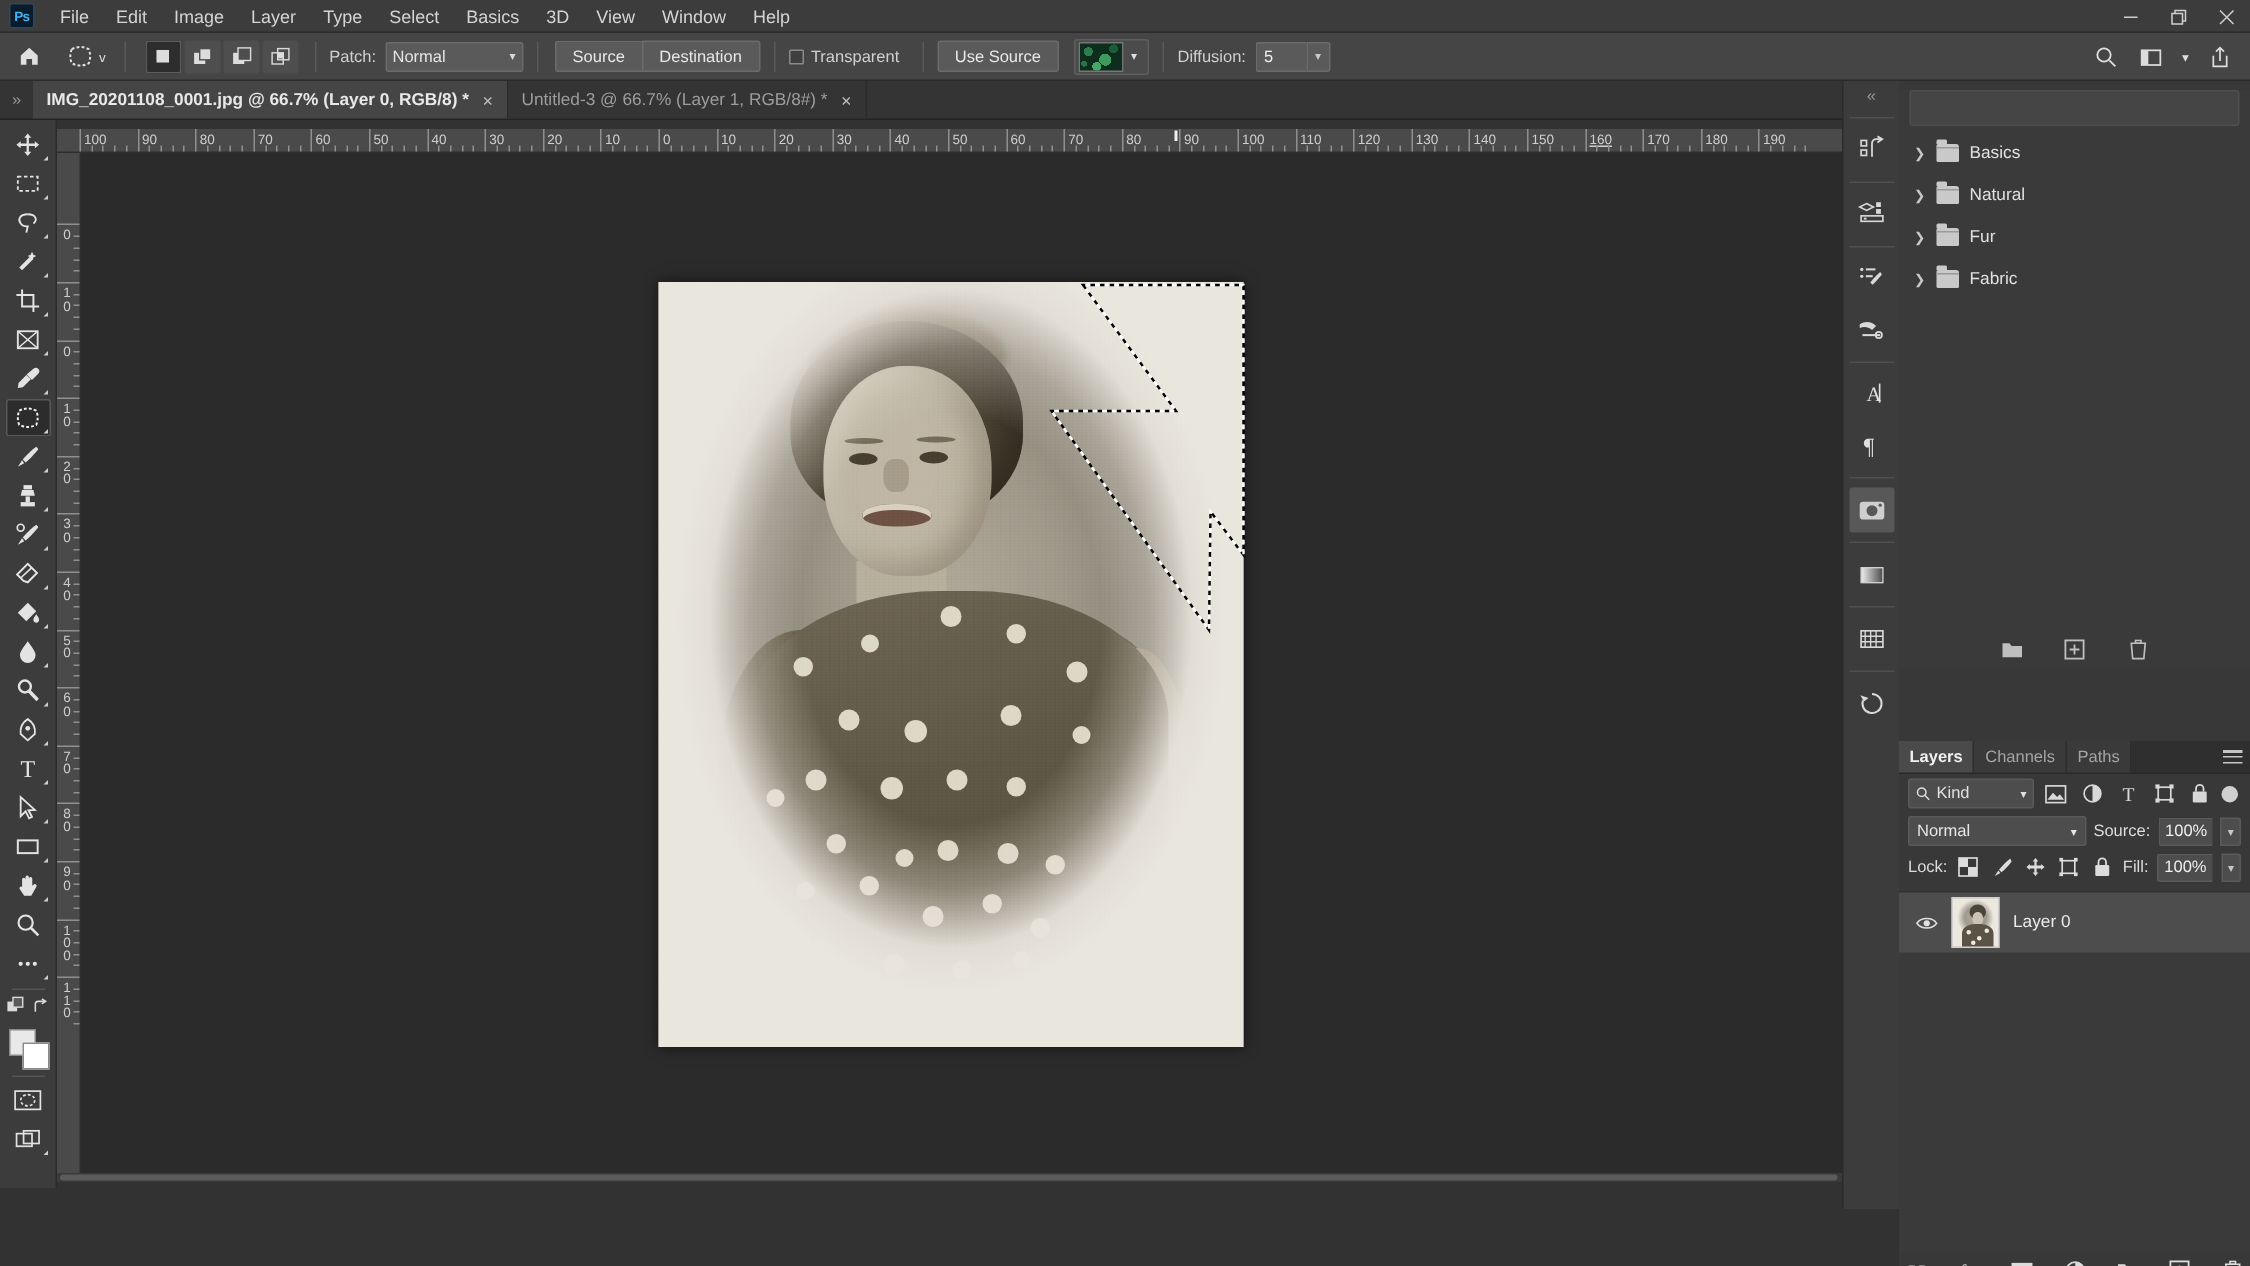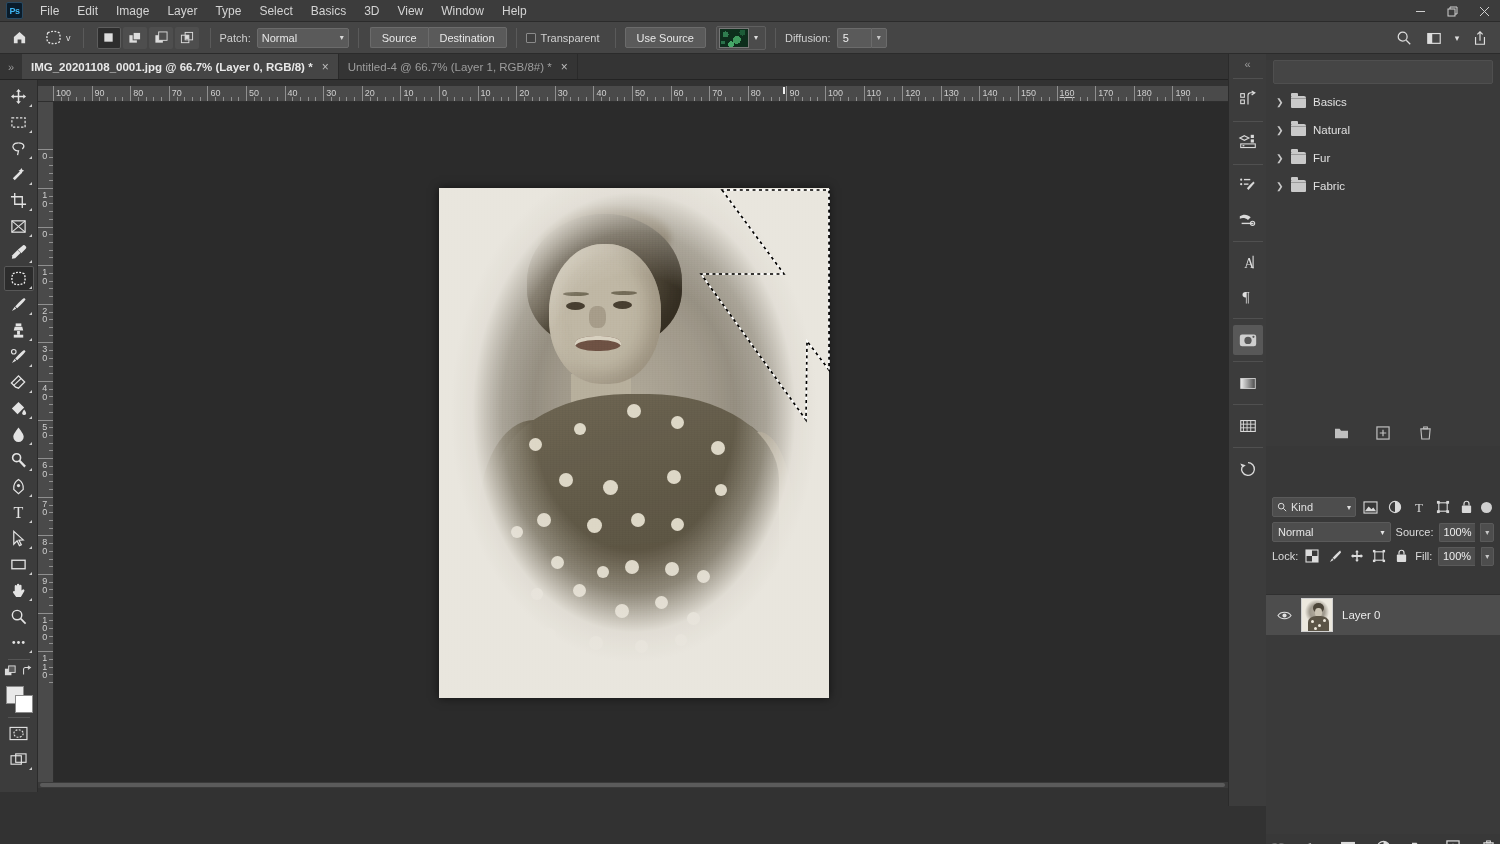--- a/index.html
+++ b/index.html
@@ -399,21 +399,21 @@
     </div>
   </div>
 
   <div class="tabbar">
     <div class="tab-collapse">»</div>
     <div class="dtab active">
       <span>IMG_20201108_0001.jpg @ 66.7% (Layer 0, RGB/8) *</span>
       <span class="x">×</span>
     </div>
     <div class="dtab">
-      <span>Untitled-4 @ 66.7% (Layer 1, RGB/8#) *</span>
+      <span>Untitled-3 @ 66.7% (Layer 1, RGB/8#) *</span>
       <span class="x">×</span>
     </div>
   </div>
 
   <div class="toolbar">
     <div class="tool">
       <svg width="17" height="17" viewBox="0 0 18 18">
           <path d="M9 1 L11.5 4 H9.8 V8.2 H14 V6.5 L17 9 L14 11.5 V9.8 H9.8 V14 H11.5 L9 17 L6.5 14 H8.2 V9.8 H4 V11.5 L1 9 L4 6.5 V8.2 H8.2 V4 H6.5 Z" fill="#e3e3e3"></path>
         </svg>
       <i class="corner"></i>
@@ -1069,20 +1069,32 @@
         <span class="pf-btn">
           <svg width="13" height="14" viewBox="0 0 14 15">
               <path d="M2 3 H12 L11 14 H3 Z" fill="none" stroke="#bfbfbf" stroke-width="1.2"></path>
               <rect x="5" y="1" width="4" height="2" fill="none" stroke="#bfbfbf" stroke-width="1.1"></rect>
             </svg>
         </span>
       </div>
     </div>
 
     <div class="layers-panel">
+      <div class="paneltabs">
+        <div class="ptab active">Layers</div>
+        <div class="ptab">Channels</div>
+        <div class="ptab">Paths</div>
+        <div class="pmenu">
+            <span class="hamb">
+              <i></i>
+              <i></i>
+              <i></i>
+            </span>
+          </div>
+      </div>
 
       <div class="lp-filter">
         <span class="kind-sel">
           <svg width="10" height="10" viewBox="0 0 12 12">
               <circle cx="5" cy="5" r="3.4" fill="none" stroke="#dcdcdc" stroke-width="1.2"></circle>
               <path d="M7.6 7.6 L11 11" stroke="#dcdcdc" stroke-width="1.2"></path>
             </svg>
           <span>Kind</span>
           <span class="cav">▾</span>
         </span>

